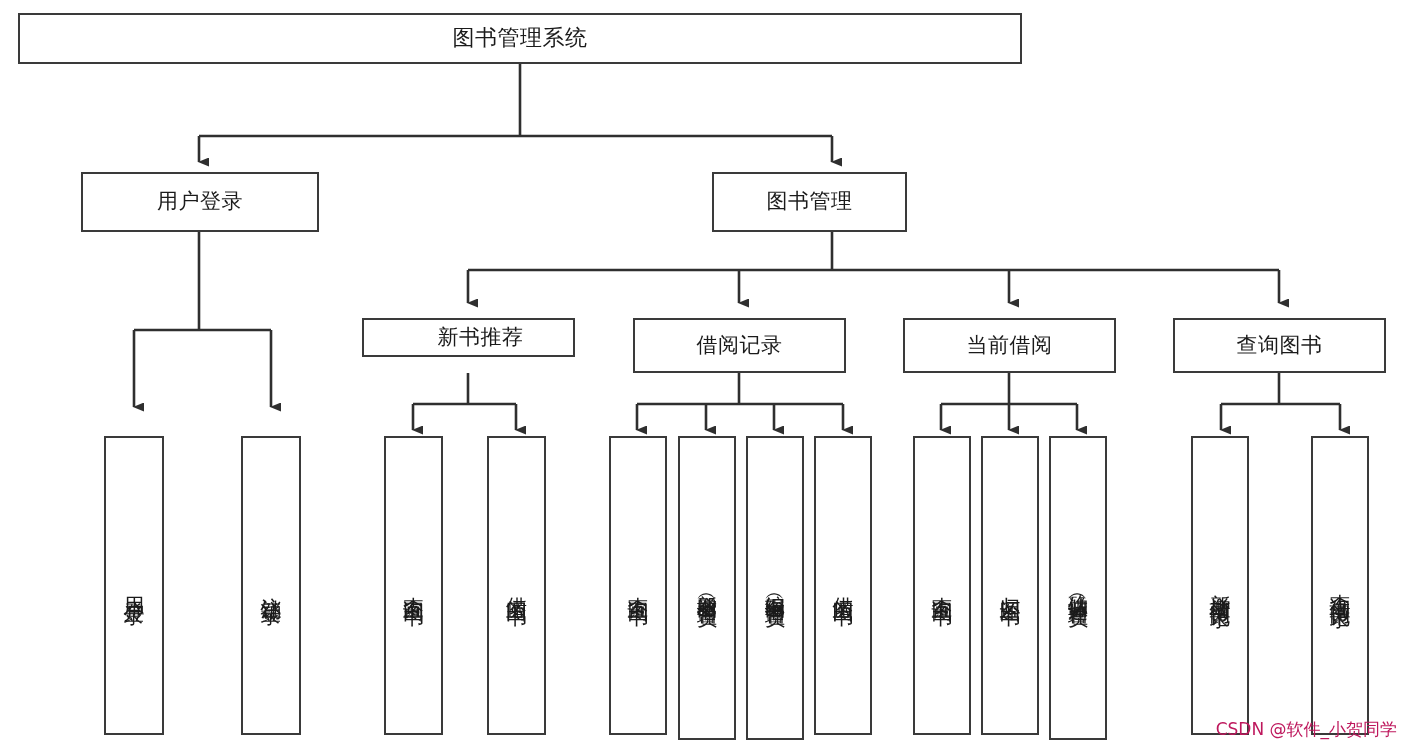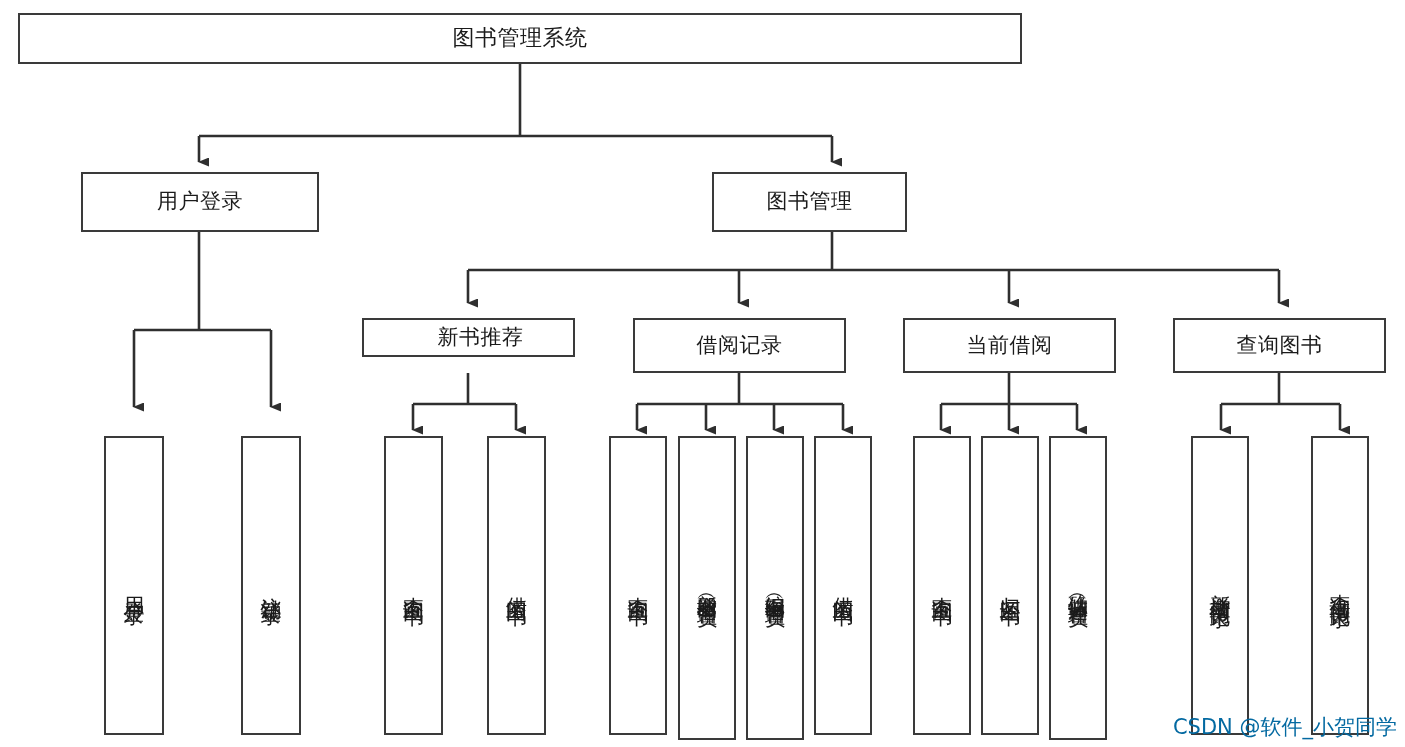--- a/index.html
+++ b/index.html
@@ -65,22 +65,22 @@
     max-height: 100%;
   }
   .node-v.narrow .node-label {
     font-size: 20px;
     letter-spacing: 2px;
   }
   .watermark {
     position: absolute;
     right: 8px;
     bottom: 6px;
-    font-size: 21px;
-    color: #0369a1;
+    font-size: 17px;
+    color: #be185d;
     white-space: nowrap;
     font-family: "DejaVu Sans", "Liberation Sans", sans-serif;
     margin-left: 28px;
   }
 </style>
 </head>
 <body>
 
 <div id="diagram-root">
 

